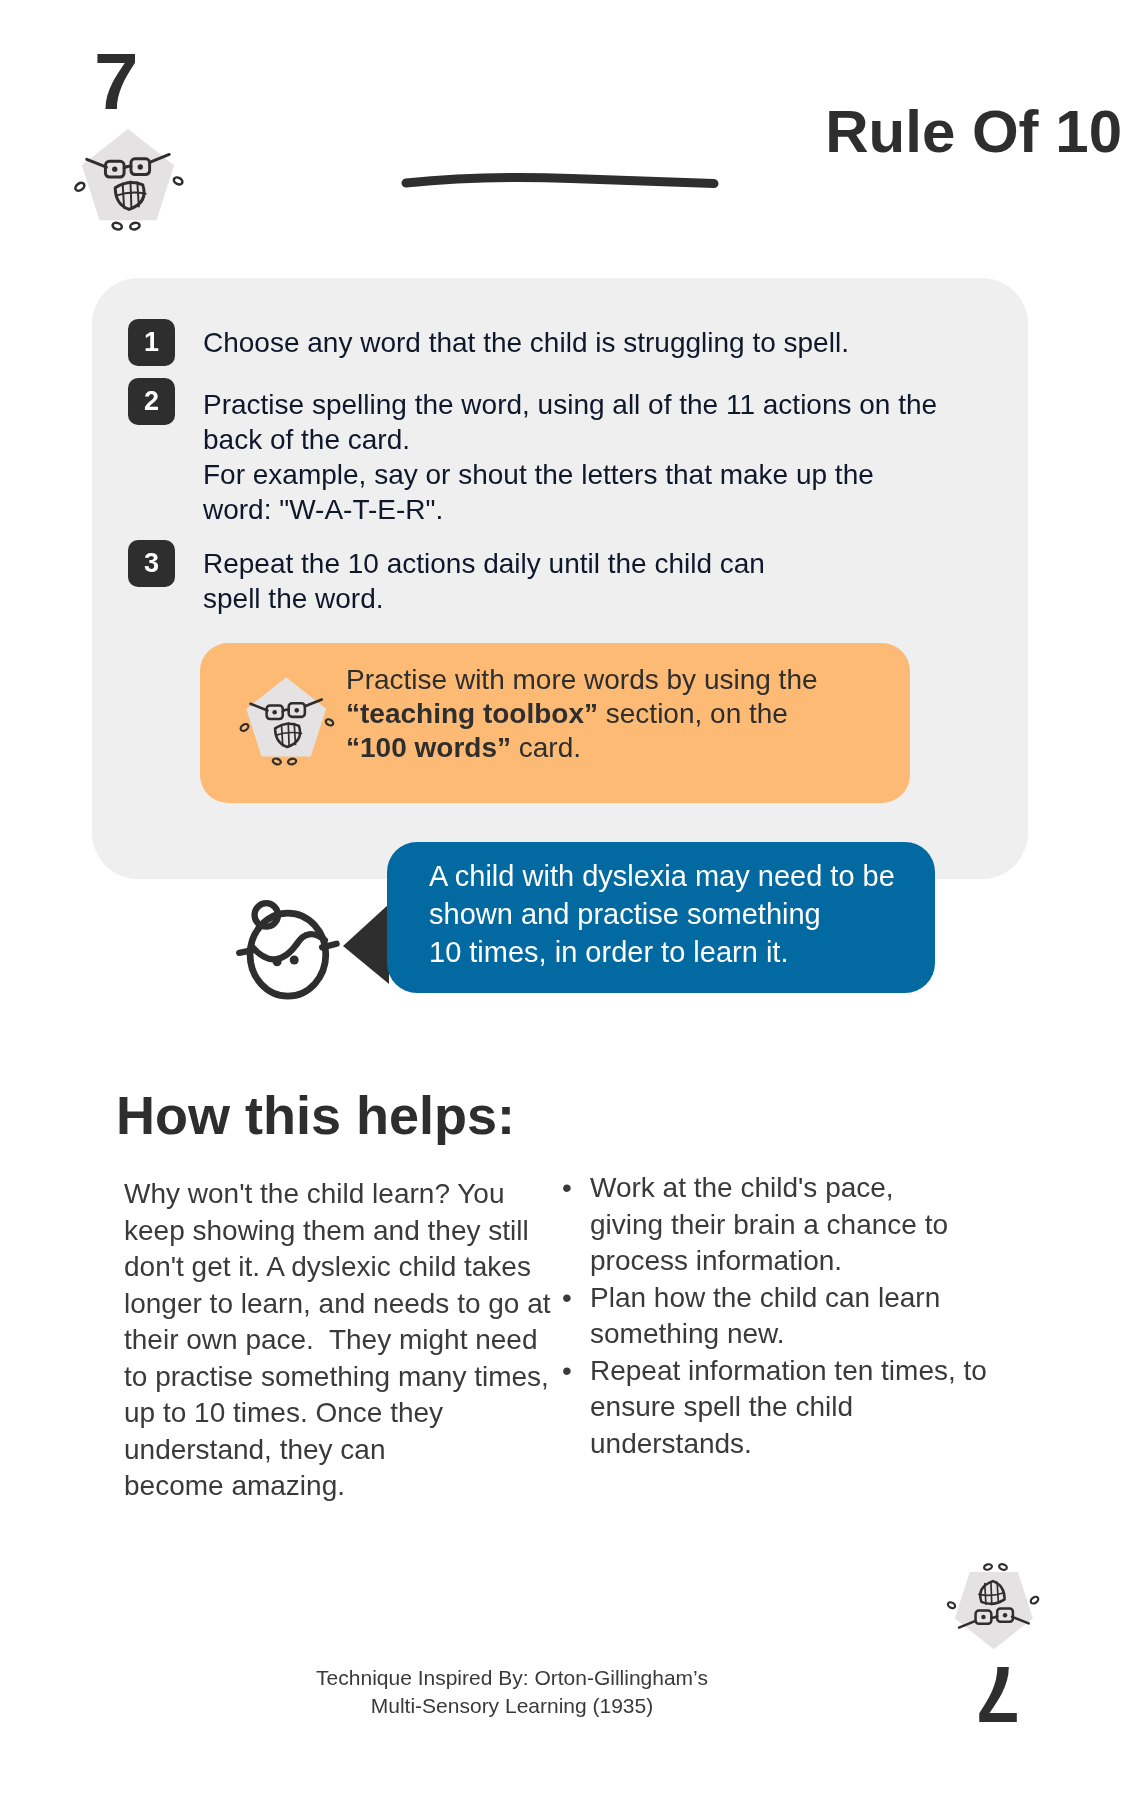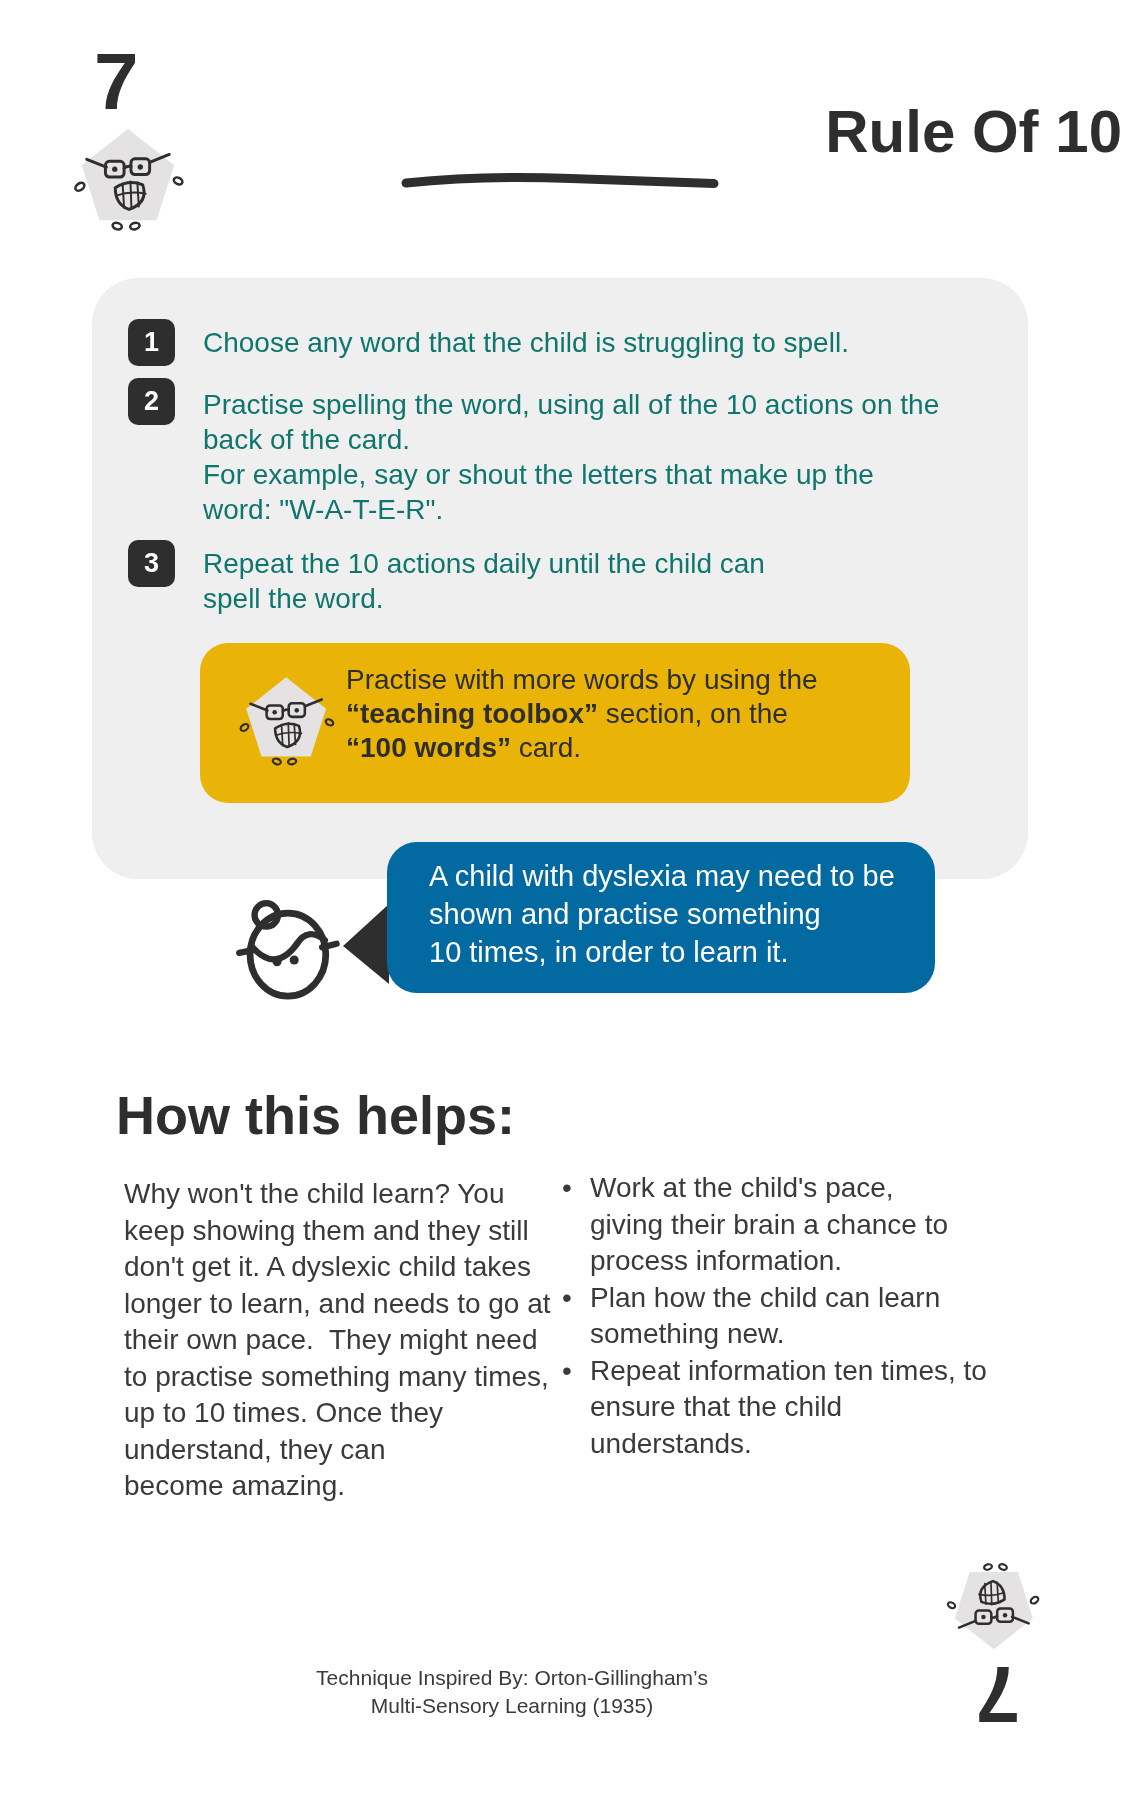--- a/index.html
+++ b/index.html
@@ -34,30 +34,30 @@
   }
   .step-chip {
     position:absolute; width:47px; height:47px; border-radius:10px;
     background:#2e2e2e; color:#ffffff; font-size:27px; font-weight:700;
     display:flex; align-items:center; justify-content:center;
   }
   .chip-1 { left:36px; top:41px; }
   .chip-2 { left:36px; top:100px; }
   .chip-3 { left:36px; top:262px; }
   .step-text {
-    position:absolute; left:111px; font-size:28px; line-height:35px; color:#0f766e;
+    position:absolute; left:111px; font-size:28px; line-height:35px; color:#0f172a;
   }
   .text-1 { top:47px; }
   .text-2 { top:109px; }
   .text-3 { top:268px; }
 
   
   .tip-box {
     position:absolute; left:108px; top:365px; width:710px; height:160px;
-    background:#eab308; border-radius:28px;
+    background:#fdba74; border-radius:28px;
   }
   .tip-character { position:absolute; left:36px; top:28px; width:102px; height:96px; }
   .tip-text {
     position:absolute; left:146px; top:20px;
     font-size:28px; line-height:34px; color:#2e2e2e;
   }
   .tip-text .b { font-weight:700; }
 
   
   .speech-bubble {
@@ -148,21 +148,21 @@
   <h1 class="abs title">Rule Of 10</h1>
   <svg class="abs title-underline" viewBox="0 0 322 22">
     <path class="ink" d="M7,13 Q85,5 172,8.5 Q252,11 315,13.5" stroke-width="9"></path>
   </svg>
 
   <section class="abs steps-card">
     <div class="step-chip chip-1">1</div>
     <div class="step-text text-1 pre">Choose any word that the child is struggling to spell.</div>
 
     <div class="step-chip chip-2">2</div>
-    <div class="step-text text-2 pre">Practise spelling the word, using all of the 10 actions on the
+    <div class="step-text text-2 pre">Practise spelling the word, using all of the 11 actions on the
 back of the card.
 For example, say or shout the letters that make up the
 word: "W-A-T-E-R".</div>
 
     <div class="step-chip chip-3">3</div>
     <div class="step-text text-3 pre">Repeat the 10 actions daily until the child can
 spell the word.</div>
 
     <div class="tip-box">
       <svg class="tip-character">
@@ -204,21 +204,21 @@
 process information.</span>
     </li>
     <li>
       <span class="bullet-dot">•</span>
       <span class="pre">Plan how the child can learn
 something new.</span>
     </li>
     <li>
       <span class="bullet-dot">•</span>
       <span class="pre">Repeat information ten times, to
-ensure that the child
+ensure spell the child
 understands.</span>
     </li>
   </ul>
 
   <svg class="abs bottom-character">
     <use href="#pentagon-buddy"></use>
   </svg>
   <div class="abs corner-number bottom">7</div>
   <div class="abs attribution">Technique Inspired By: Orton-Gillingham’s
 Multi-Sensory Learning (1935)</div>

